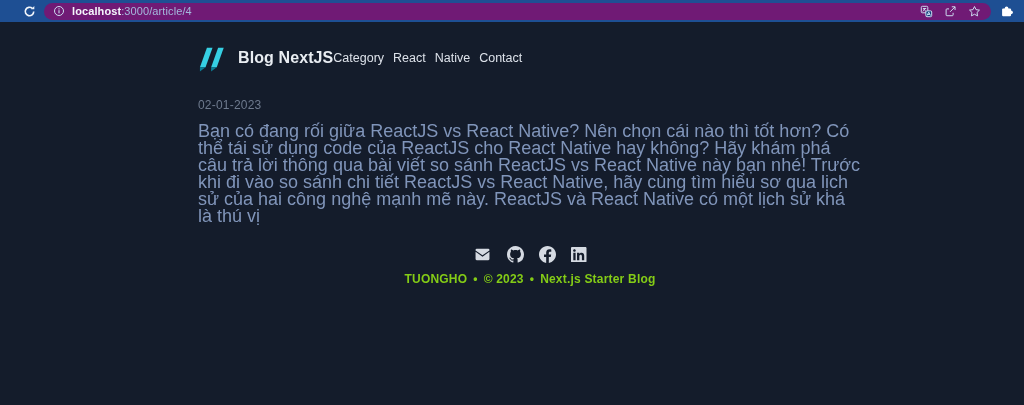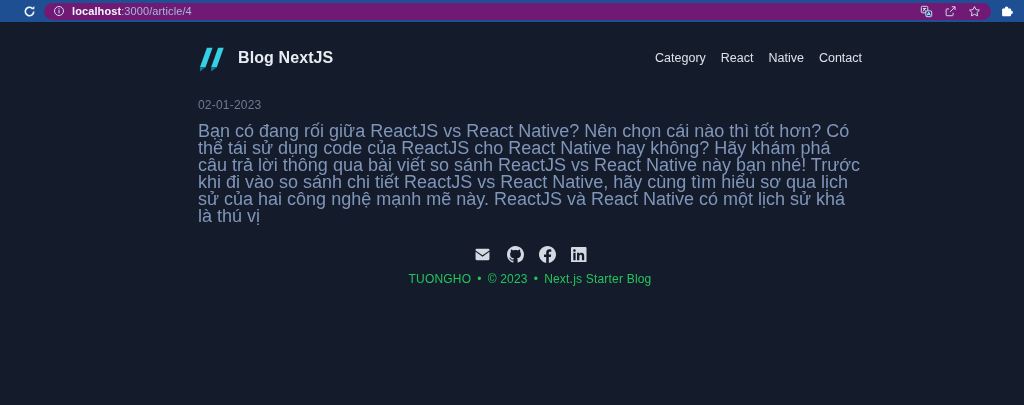--- a/index.html
+++ b/index.html
@@ -24,36 +24,36 @@
   .addr-info{display:flex;align-items:center;margin-right:7px;flex:0 0 auto;}
   .url-text{font-size:11px;line-height:17px;white-space:nowrap;letter-spacing:.1px;}
   .url-host{color:#f4f7fc;font-weight:700;}
   .url-path{color:#a4badd;font-weight:400;}
   .addr-spacer{flex:1 1 auto;}
   .addr-action{display:flex;align-items:center;justify-content:center;width:16px;height:16px;margin-left:8px;cursor:pointer;flex:0 0 auto;}
   .extensions-button{width:22px;height:18px;display:flex;align-items:center;justify-content:center;margin-right:6px;cursor:pointer;flex:0 0 auto;}
   
   .page{height:383px;}
   .container{width:664px;margin-left:198px;}
-  .site-header{display:flex;justify-content:space-between;align-items:center;padding-top:21px;height:30px;}
+  .site-header{display:flex;justify-content:flex-start;align-items:center;padding-top:21px;height:30px;}
   .brand{display:flex;align-items:center;gap:10px;cursor:pointer;text-decoration:none;}
   .brand-text{color:#e9edf2;font-size:16px;font-weight:600;letter-spacing:.1px;}
-  .main-nav{display:flex;align-items:center;gap:15px;}
+  .main-nav{display:flex;align-items:center;gap:9px;}
   .nav-link{color:#dde2ea;font-size:12.5px;cursor:pointer;text-decoration:none;}
   .post-date{margin-top:25px;color:#6e7a8e;font-size:12px;letter-spacing:.2px;}
   .post-title{
     margin-top:8px;text-align:center;color:#eef1f6;font-size:24px;font-weight:500;
     letter-spacing:-0.2px;white-space:nowrap;
   }
   .post-summary{
     margin-top:11px;color:#8095ba;font-size:18px;line-height:17px;text-align:left;
   }
   .social-row{margin-top:21px;display:flex;justify-content:center;align-items:center;gap:15px;}
   .social-link{display:flex;align-items:center;justify-content:center;color:#d5dae2;cursor:pointer;text-decoration:none;}
-  .footer-text{margin-top:9px;text-align:center;color:#22c55e;font-size:12px;letter-spacing:.2px;}
+  .footer-text{margin-top:9px;text-align:center;color:#84cc16;font-size:12px;letter-spacing:.2px;font-weight:bold;}
   .footer-text span{margin:0 3px;}
   svg{display:block;}
 </style>
 </head>
 <body>
 
 <div class="browser-bar">
   <div class="reload-button">
     <span>
       <svg width="13" height="13" viewBox="0 0 16 16">

